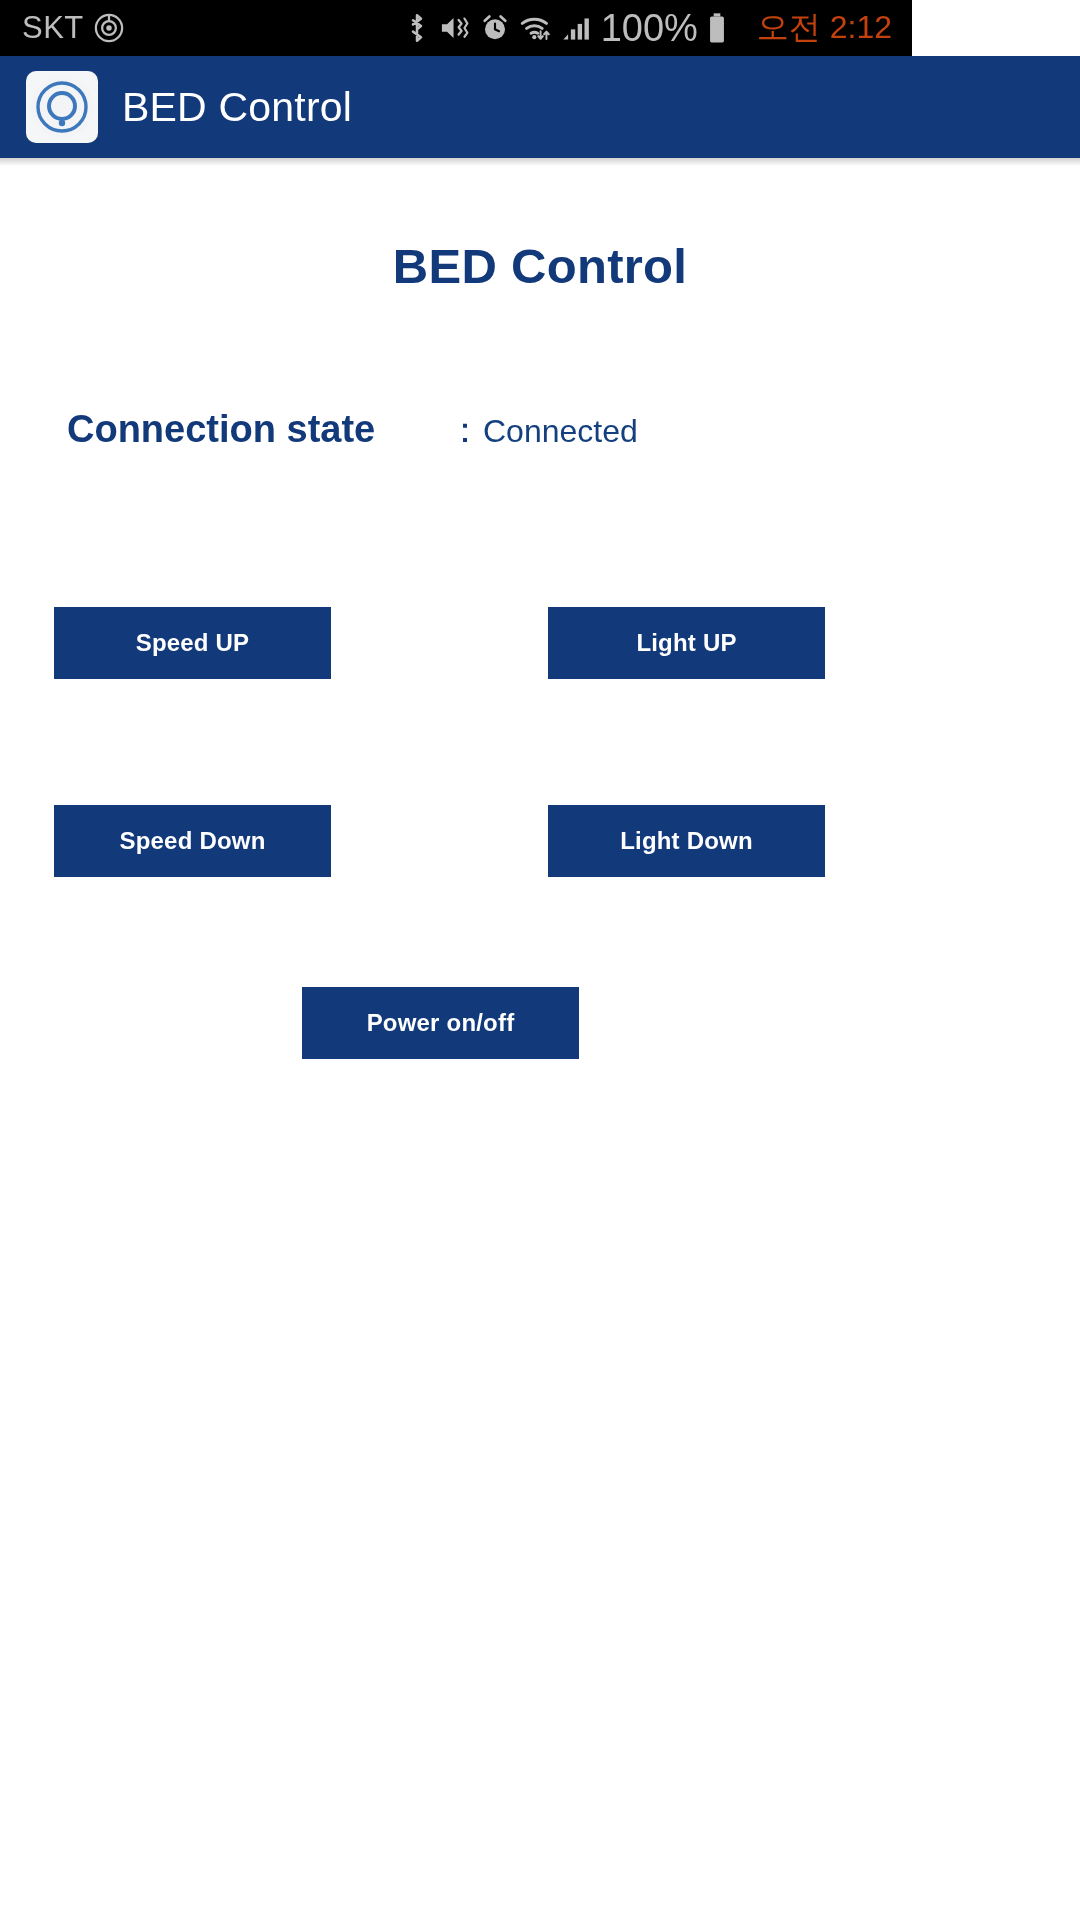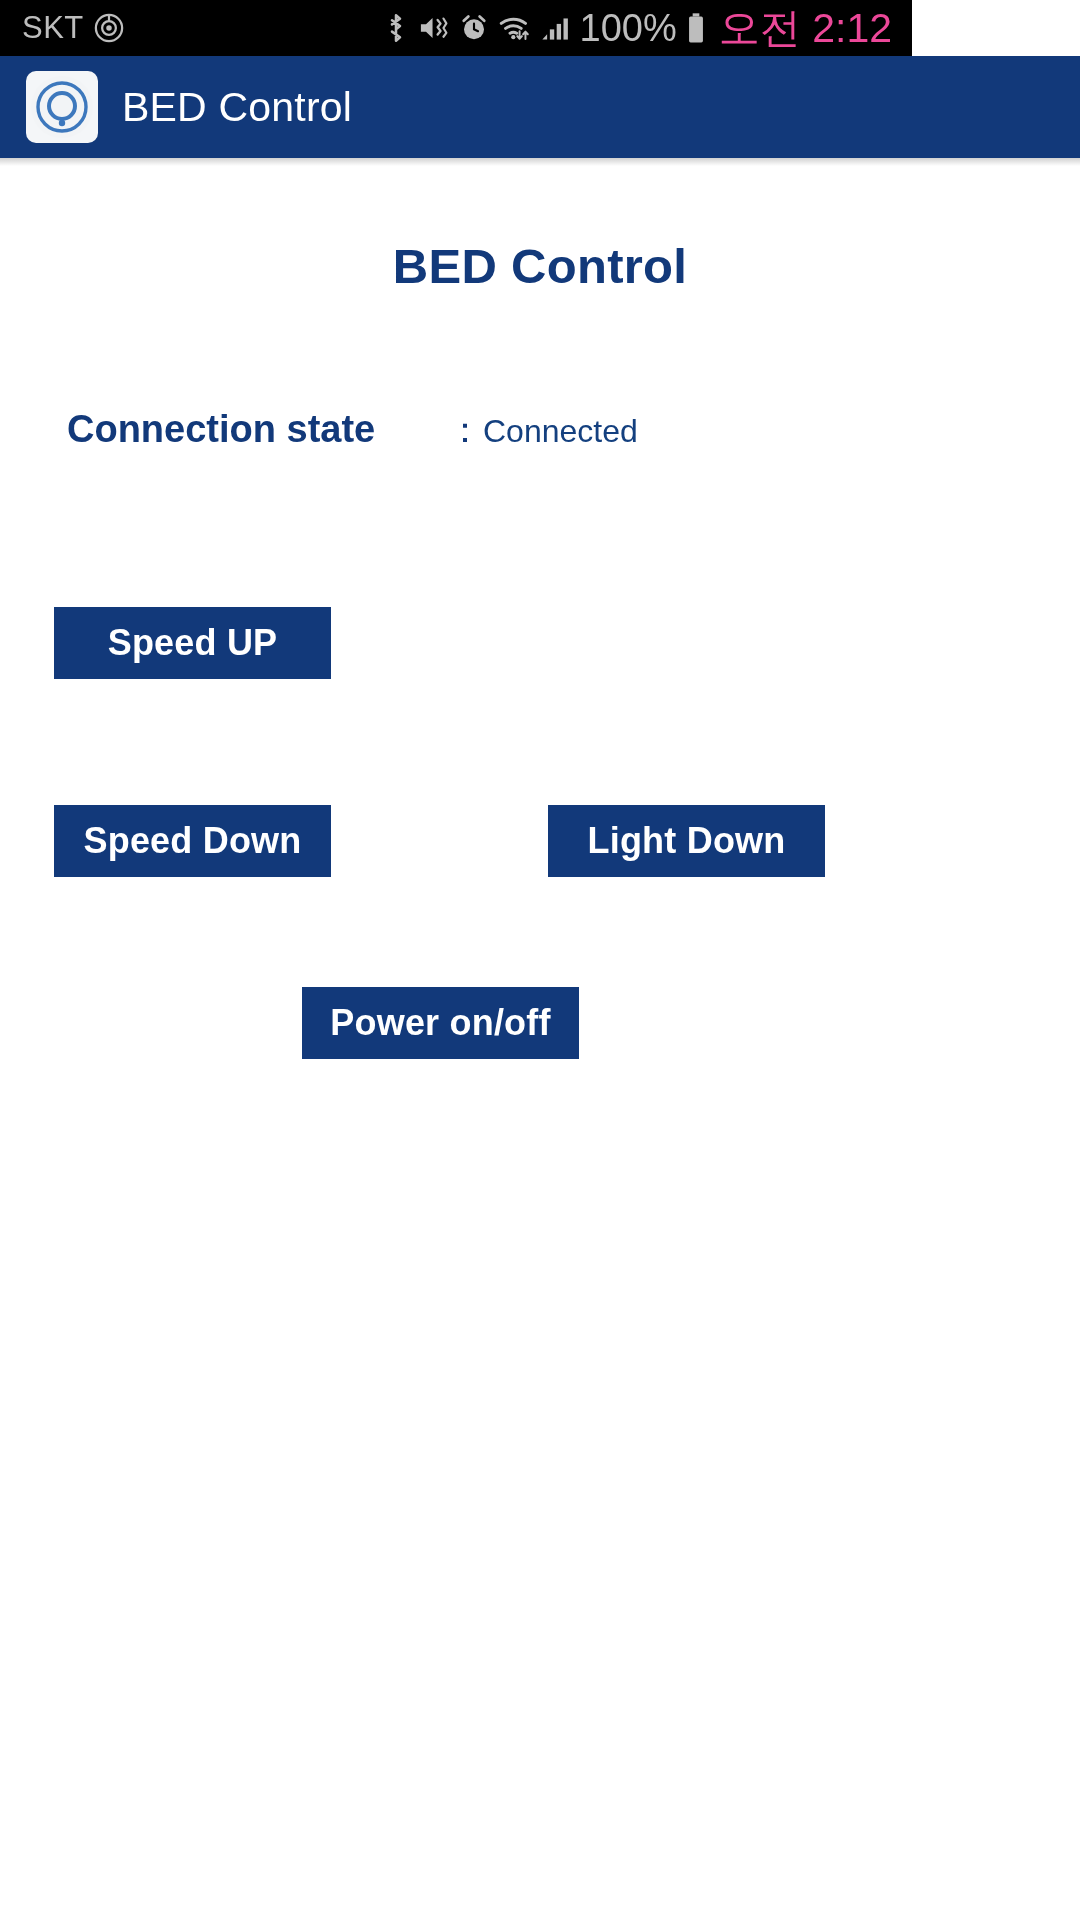--- a/index.html
+++ b/index.html
@@ -19,21 +19,21 @@
     color:#b8b8b8;
   }
   .sb-left{ display:flex; align-items:center; gap:10px; margin-left:22px; }
   .sb-carrier{ font-size:31px; color:#bdbdbd; letter-spacing:0.5px; }
   .sb-right{
     margin-left:auto; margin-right:20px;
     display:flex; align-items:center; gap:9px;
   }
   .sb-icon{ display:inline-flex; align-items:center; justify-content:center; }
   .sb-pct{ font-size:38px; color:#bdbdbd; letter-spacing:0px; }
-  .sb-time{ font-size:41px; color:#ec4899; margin-left:4px; }
+  .sb-time{ font-size:32px; color:#c2410c; margin-left:21px; }
 
   
   .appbar{
     position:relative;
     width:1080px; height:102px;
     background:#12397a;
     display:flex; align-items:center;
   }
   .appbar-icon{
     width:72px; height:72px;
@@ -87,21 +87,21 @@
   .conn-value{
     color:#14407f;
     font-size:32px;
     font-weight:400;
   }
 
   
   .btn{
     background:#12397a;
     color:#ffffff;
-    font-size:36px;
+    font-size:24px;
     font-weight:bold;
     border:0;
     display:flex; align-items:center; justify-content:center;
     font-family:"Liberation Sans", sans-serif;
     letter-spacing:0.2px;
   }
   .btn-row{ position:relative; width:1080px; }
 
   .btn-grid-1{ margin-top:152px; height:72px; position:relative; }
   .btn-grid-2{ margin-top:126px; height:72px; position:relative; }
@@ -201,20 +201,21 @@
   <div class="page-title">BED Control</div>
 
   <div class="conn-row">
     <span class="conn-label">Connection state</span>
     <span class="conn-colon">：</span>
     <span class="conn-value">Connected</span>
   </div>
 
   <div class="btn-row btn-grid-1">
     <button class="btn btn-left">Speed UP</button>
+    <button class="btn btn-right">Light UP</button>
   </div>
 
   <div class="btn-row btn-grid-2">
     <button class="btn btn-left">Speed Down</button>
     <button class="btn btn-right">Light Down</button>
   </div>
 
   <div class="btn-row btn-grid-3">
     <button class="btn btn-center">Power on/off</button>
   </div>

